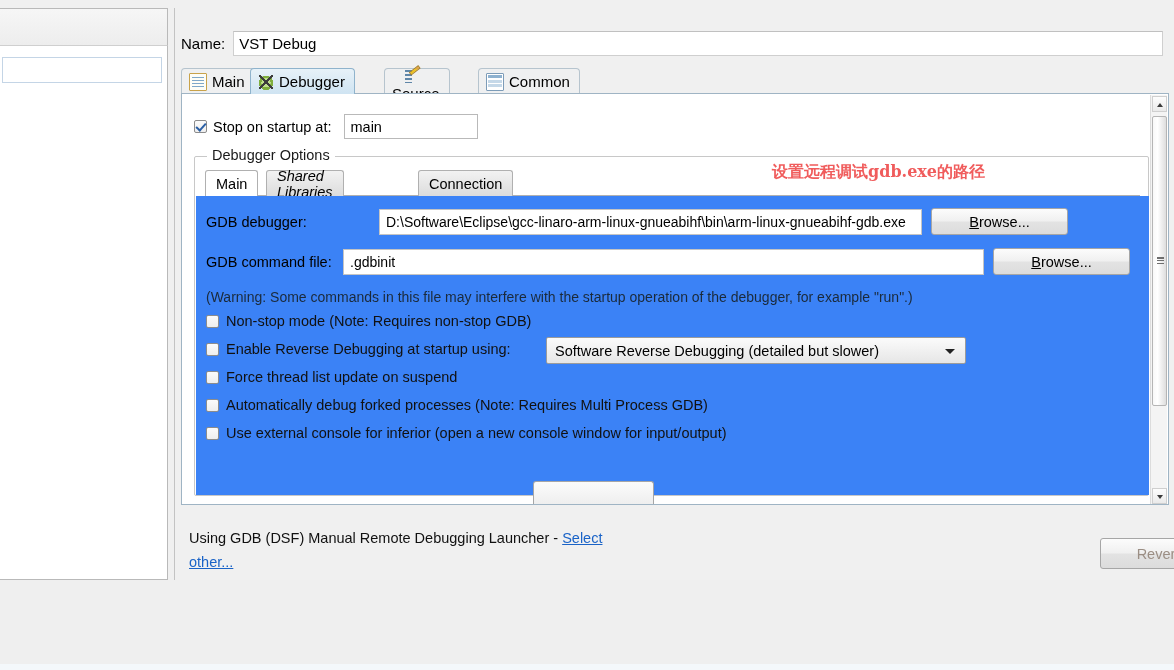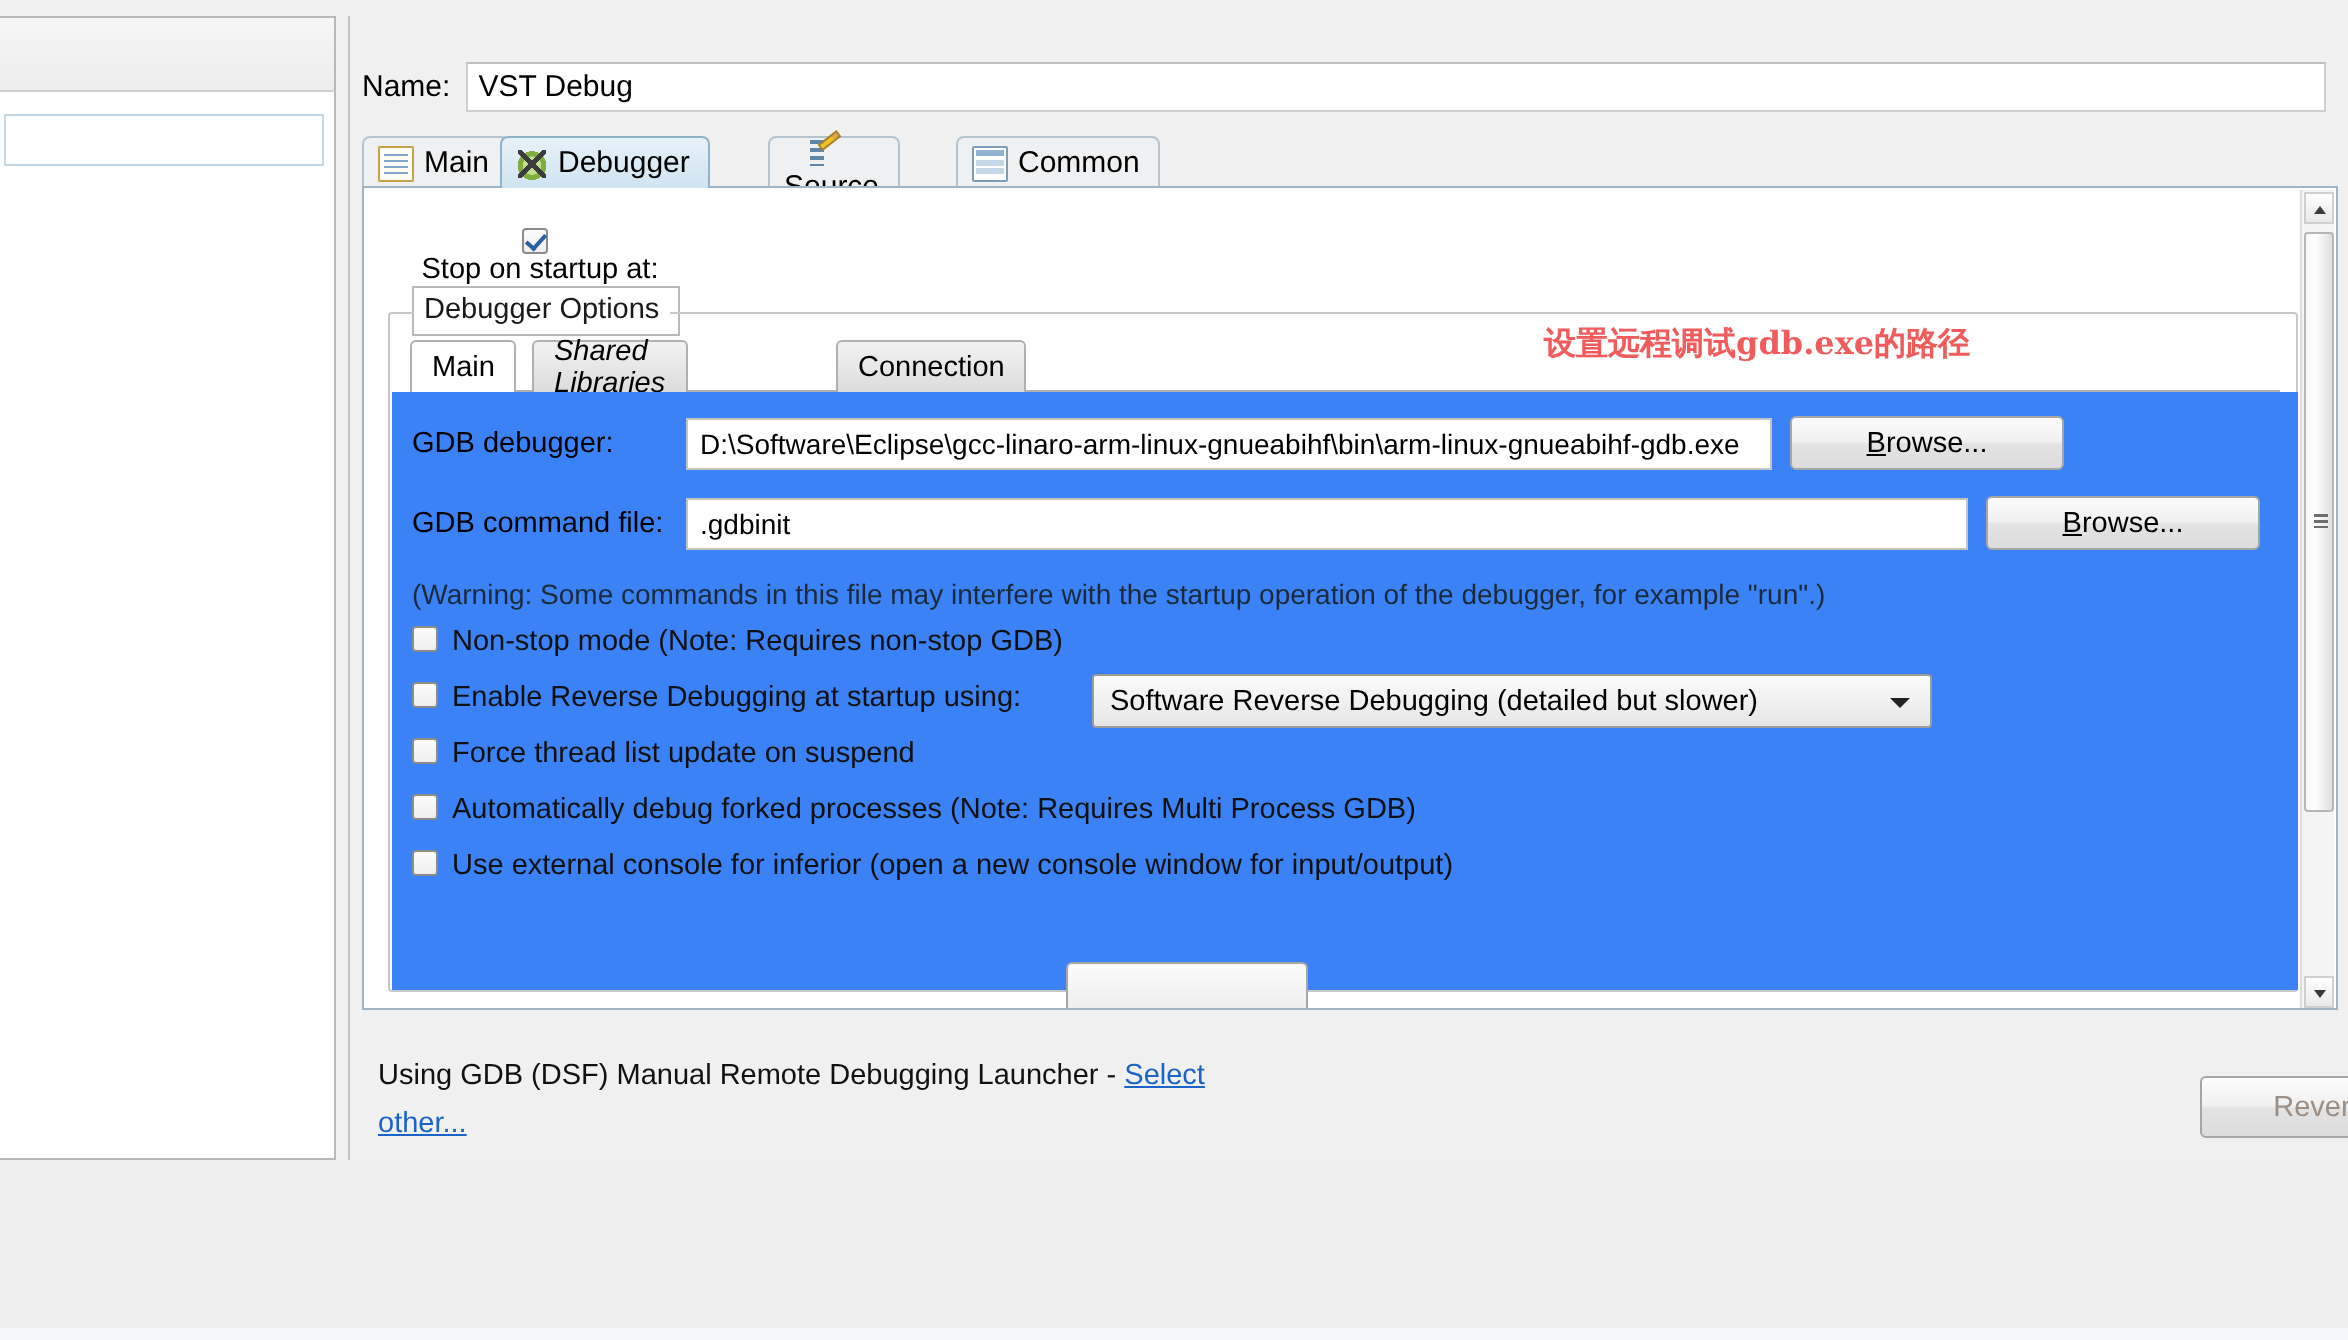--- a/index.html
+++ b/index.html
@@ -67,21 +67,21 @@
     box-shadow:0 5px 0 0 #c5d8e8,0 9px 0 0 #c5d8e8;}
 
   
   .content-box{position:absolute;left:6px;top:85px;width:988px;height:412px;
     background:#ffffff;border:1px solid #9fb4c4;box-sizing:border-box;overflow:hidden;}
   .cb{width:13px;height:13px;box-sizing:border-box;border:1px solid #8c8c8c;
     background:linear-gradient(to bottom,#fbfbfb,#eeeeee);border-radius:2px;flex:none;position:relative;}
   .cb.checked:after{content:"";position:absolute;left:3px;top:0px;width:4px;height:8px;
     border:solid #2a5fa5;border-width:0 2px 2px 0;transform:rotate(42deg);}
 
-  .stop-row{position:absolute;left:12px;top:20px;display:flex;align-items:center;flex-direction:column;}
+  .stop-row{position:absolute;left:12px;top:20px;display:flex;align-items:center;}
   .stop-row .lbl{margin-left:6px;font-size:14.5px;color:#000;}
   .stop-input{margin-left:12px;width:134px;height:25px;box-sizing:border-box;
     background:#fff;border:1px solid #b9b9b9;padding:2px 6px;font-size:14.5px;
     font-family:"Liberation Sans",sans-serif;color:#000;outline:none;}
 
   
   .group{position:absolute;left:12px;top:62px;width:955px;height:340px;
     border:1px solid #c8c8c8;border-radius:2px;box-sizing:border-box;}
   .group-title{position:absolute;left:12px;top:-10px;background:#ffffff;padding:0 5px;
     font-size:14.5px;color:#1a1a1a;}
@@ -101,21 +101,21 @@
   .fld-input{box-sizing:border-box;height:26px;background:#fff;border:1px solid #c4c4c4;
     padding:2px 6px;font-size:14px;font-family:"Liberation Sans",sans-serif;color:#000;outline:none;}
   .btn{box-sizing:border-box;height:27px;border:1px solid #a6a6a6;border-radius:3px;
     background:linear-gradient(to bottom,#fcfcfc 0%,#f0f0f0 48%,#e3e3e3 52%,#dcdcdc 100%);
     font-family:"Liberation Sans",sans-serif;font-size:14.5px;color:#000;cursor:default;
     display:flex;align-items:center;justify-content:center;}
   .mn{text-decoration:underline;}
 
   .warn{position:absolute;left:10px;top:93px;font-size:14px;color:#1b2a3a;white-space:nowrap;}
 
-  .opt{position:absolute;left:10px;display:flex;}
+  .opt{position:absolute;left:10px;display:flex;align-items:center;}
   .opt .olbl{margin-left:7px;font-size:14.5px;color:#111;white-space:nowrap;}
 
   .combo{position:absolute;box-sizing:border-box;height:27px;
     background:linear-gradient(to bottom,#fbfbfb,#e6e6e6);
     border:1px solid #9b9b9b;border-radius:2px;display:flex;align-items:center;
     padding:0 8px;font-size:14.5px;color:#000;}
   .combo .arr{position:absolute;right:10px;top:11px;width:0;height:0;
     border-left:5px solid transparent;border-right:5px solid transparent;border-top:5px solid #222;}
 
   .cutbtn{position:absolute;left:337px;top:285px;width:121px;height:26px;box-sizing:border-box;
@@ -211,21 +211,21 @@
           </div>
           <div class="itab" style="left:213px;">
             <span>Connection</span>
           </div>
         </div>
 
         <div class="inner-body">
 
           <div class="fld-row" style="left:10px;top:12px;width:933px;">
             <span class="fld-label" style="width:137px;">GDB debugger:</span>
-            <input class="fld-input" style="width: 543px;" type="text" value="D:\Software\Eclipse\gcc-linaro-arm-linux-gnueabihf\bin\arm-linux-gnueabihf-gdb.exe">
+            <input class="fld-input" style="width: 543px; margin-left: 36px;" type="text" value="D:\Software\Eclipse\gcc-linaro-arm-linux-gnueabihf\bin\arm-linux-gnueabihf-gdb.exe">
             <div class="btn" style="width:137px;margin-left:9px;">
               <span class="mn">B</span>
                 <span>rowse...</span>
             </div>
           </div>
 
           <div class="fld-row" style="left:10px;top:52px;width:933px;">
             <span class="fld-label" style="width:137px;">GDB command file:</span>
             <input class="fld-input" style="width: 641px;" type="text" value=".gdbinit">
             <div class="btn" style="width:137px;margin-left:9px;">

